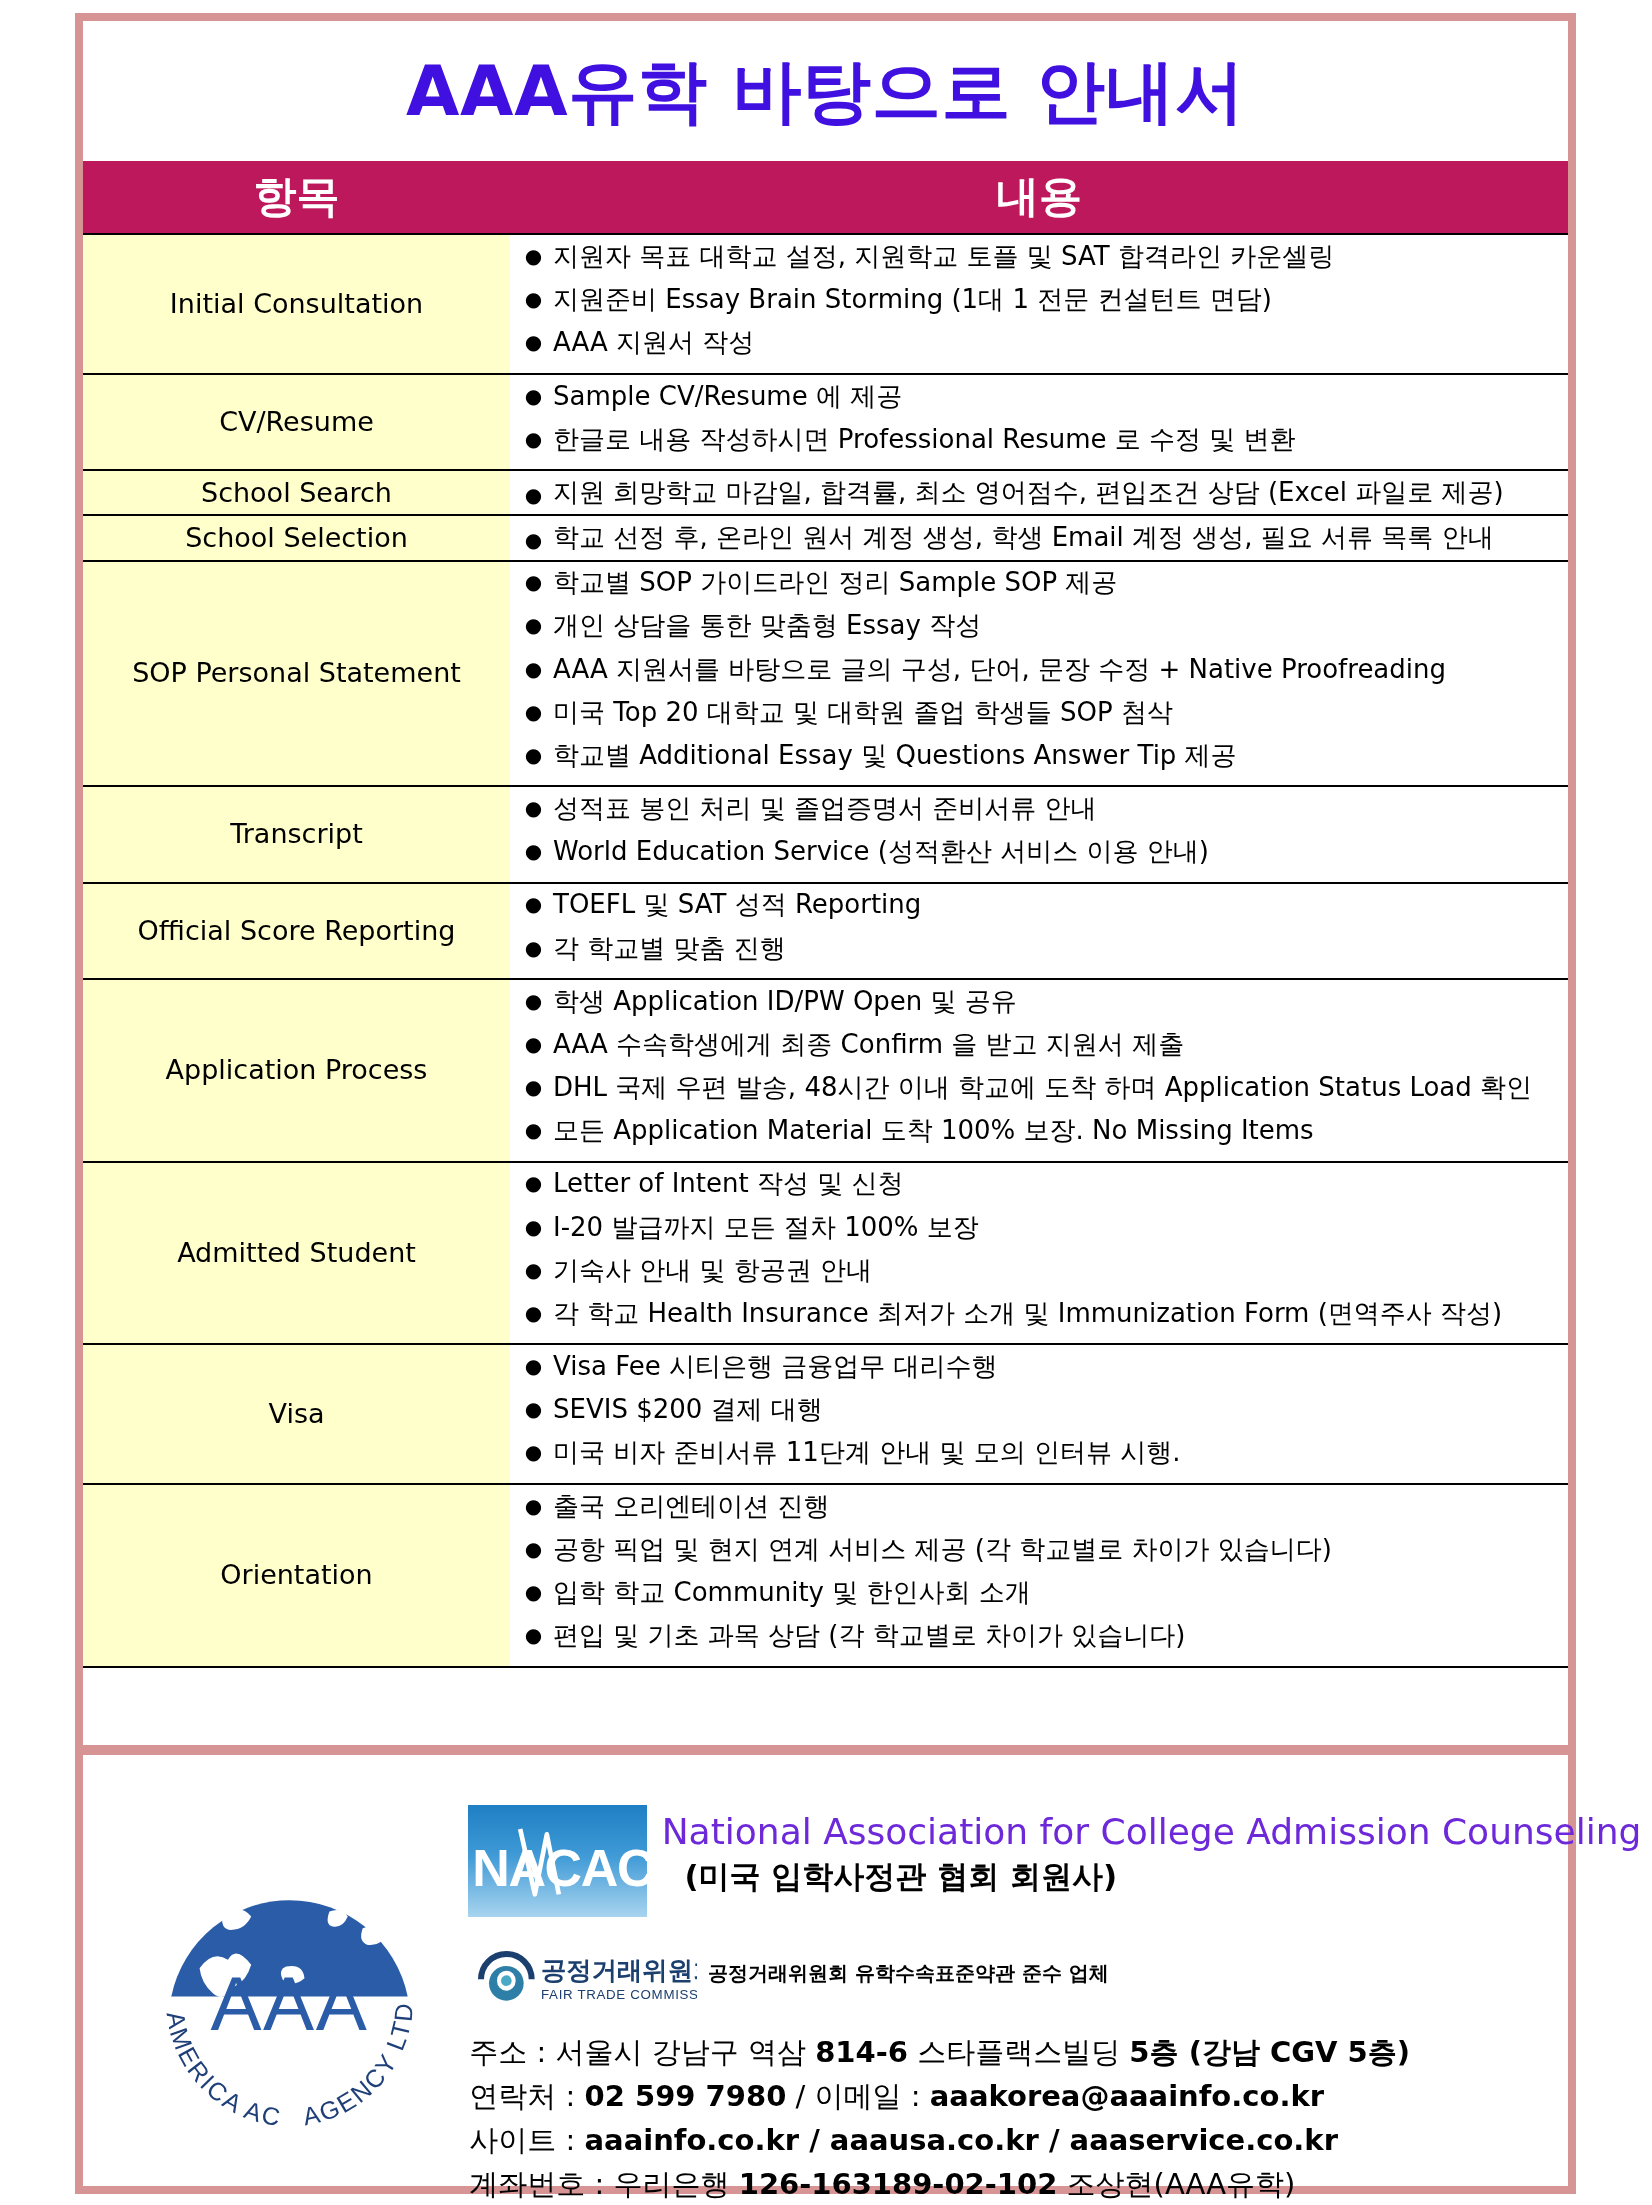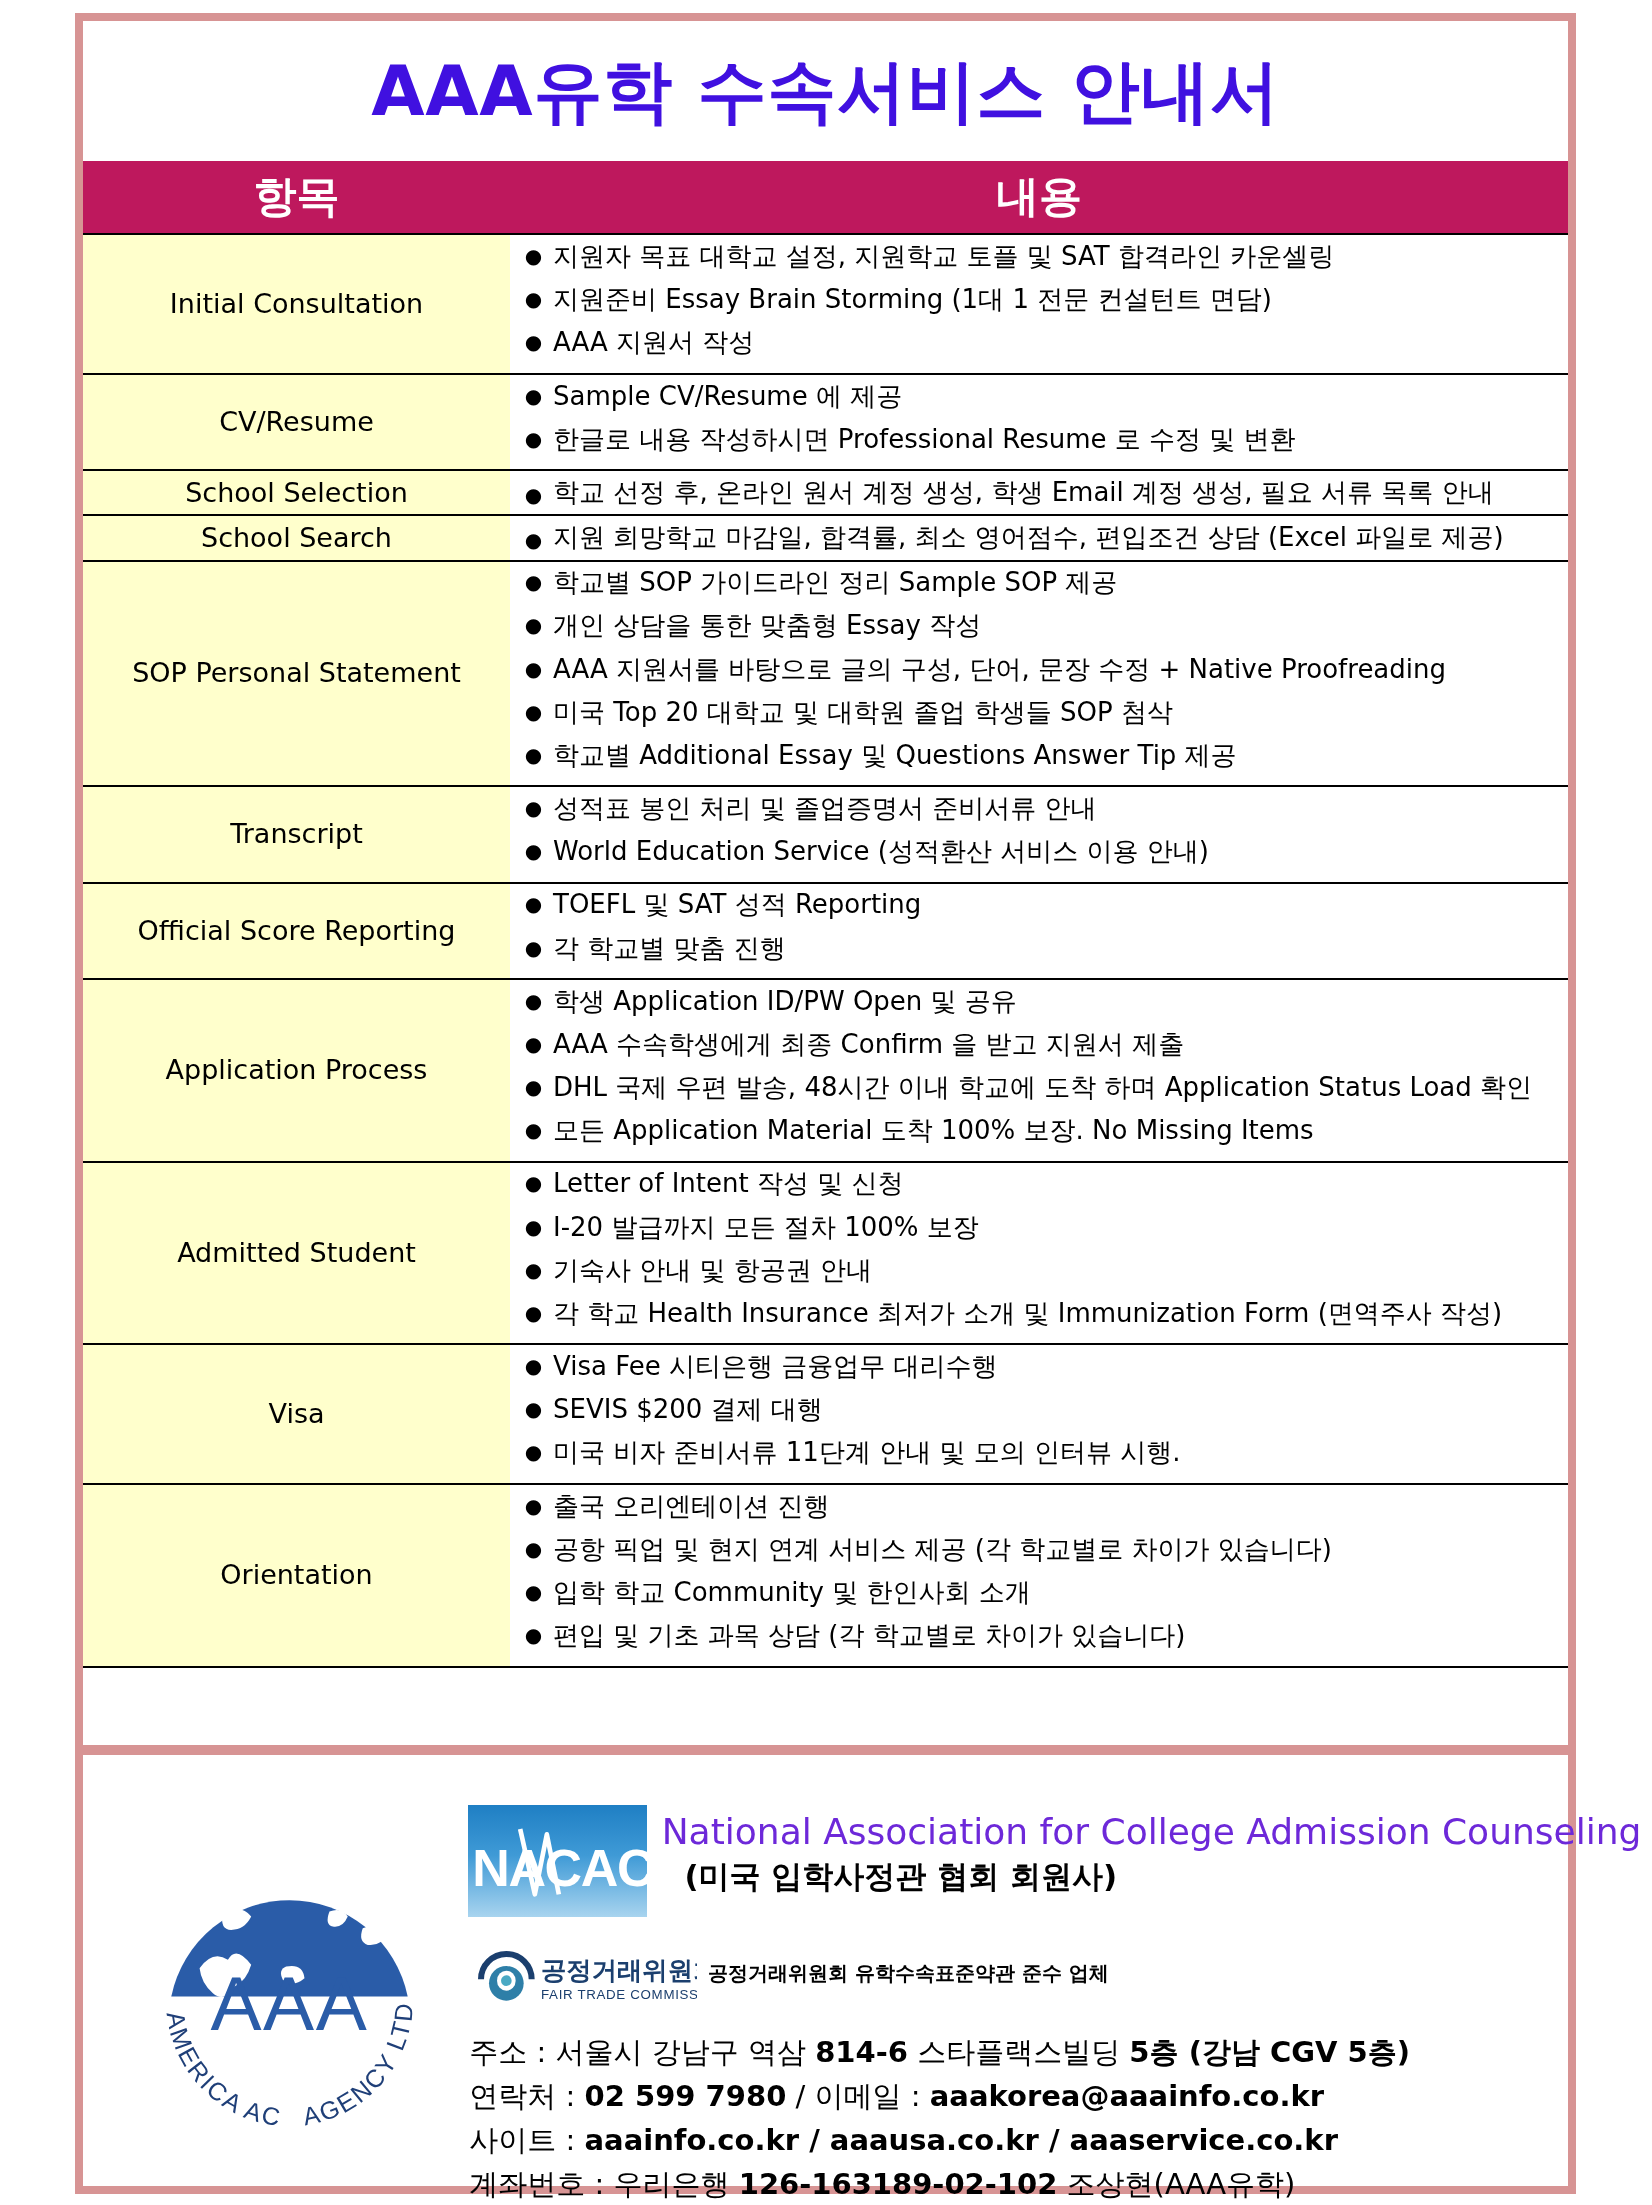--- a/index.html
+++ b/index.html
@@ -227,21 +227,21 @@
   }
   .contact-line b { font-weight: bold; }
 </style>
 </head>
 <body>
 
 <div class="page">
   <div class="frame">
 
     <div class="title-bar">
-      <div class="title-text">AAA유학 수속서비스 안내서</div>
+      <div class="title-text">AAA유학 바탕으로 안내서</div>
     </div>
 
     <table class="svc-table">
       <colgroup>
           <col class="c-item">
           <col class="c-desc">
         </colgroup>
       <thead>
         <tr>
           <th>항목</th>
@@ -262,32 +262,32 @@
           <tr>
             <td class="item-cell">CV/Resume</td>
             <td class="desc-cell">
               <ul class="bullets">
                 <li>Sample CV/Resume 에 제공</li>
                 <li>한글로 내용 작성하시면 Professional Resume 로 수정 및 변환</li>
               </ul>
             </td>
           </tr>
           <tr class="compact">
+            <td class="item-cell">School Search</td>
+            <td class="desc-cell">
+              <ul class="bullets">
+                <li>지원 희망학교 마감일, 합격률, 최소 영어점수, 편입조건 상담 (Excel 파일로 제공)</li>
+              </ul>
+            </td>
+          </tr>
+          <tr class="compact">
             <td class="item-cell">School Selection</td>
             <td class="desc-cell">
               <ul class="bullets">
                 <li>학교 선정 후, 온라인 원서 계정 생성, 학생 Email 계정 생성, 필요 서류 목록 안내</li>
-              </ul>
-            </td>
-          </tr>
-          <tr class="compact">
-            <td class="item-cell">School Search</td>
-            <td class="desc-cell">
-              <ul class="bullets">
-                <li>지원 희망학교 마감일, 합격률, 최소 영어점수, 편입조건 상담 (Excel 파일로 제공)</li>
               </ul>
             </td>
           </tr>
           <tr>
             <td class="item-cell">SOP Personal Statement</td>
             <td class="desc-cell">
               <ul class="bullets">
                 <li>학교별 SOP 가이드라인 정리 Sample SOP 제공</li>
                 <li>개인 상담을 통한 맞춤형 Essay 작성</li>
                 <li>AAA 지원서를 바탕으로 글의 구성, 단어, 문장 수정 + Native Proofreading</li>

